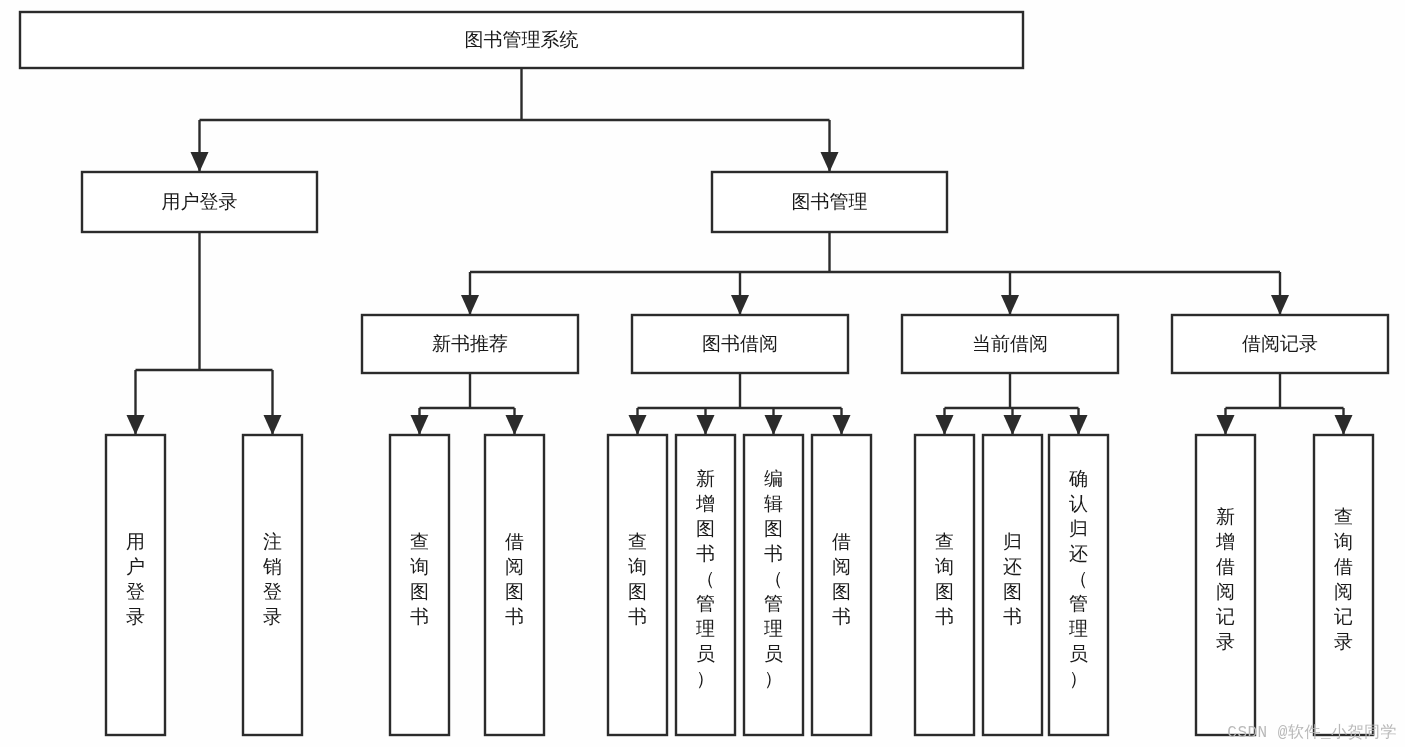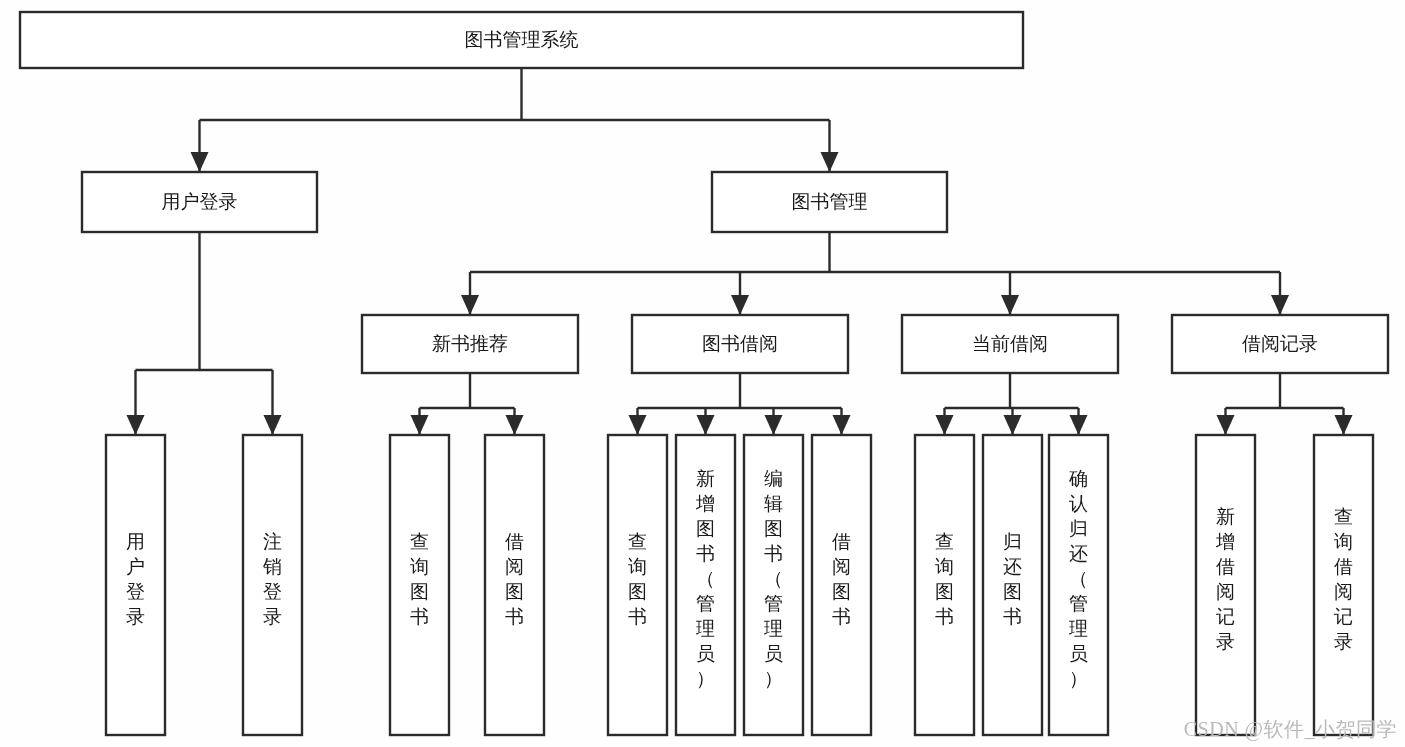--- a/index.html
+++ b/index.html
@@ -56,22 +56,22 @@
     font-family: "Liberation Sans", "DejaVu Sans", sans-serif;
     font-size: 19px;
     fill: #1a1a1a;
     text-anchor: middle;
     white-space: pre;
   }
   .watermark-text {
     position: absolute;
     right: 8px;
     bottom: 4px;
-    font-family: Liberation Serif, serif;
-    font-size: 20px;
+    font-family: Liberation Mono, monospace;
+    font-size: 16px;
     color: #b9b9b9;
     letter-spacing: 0.5px;
     user-select: none;
     pointer-events: none;
   }
 </style>
 </head>
 <body>
 
 <div id="diagram-root">

